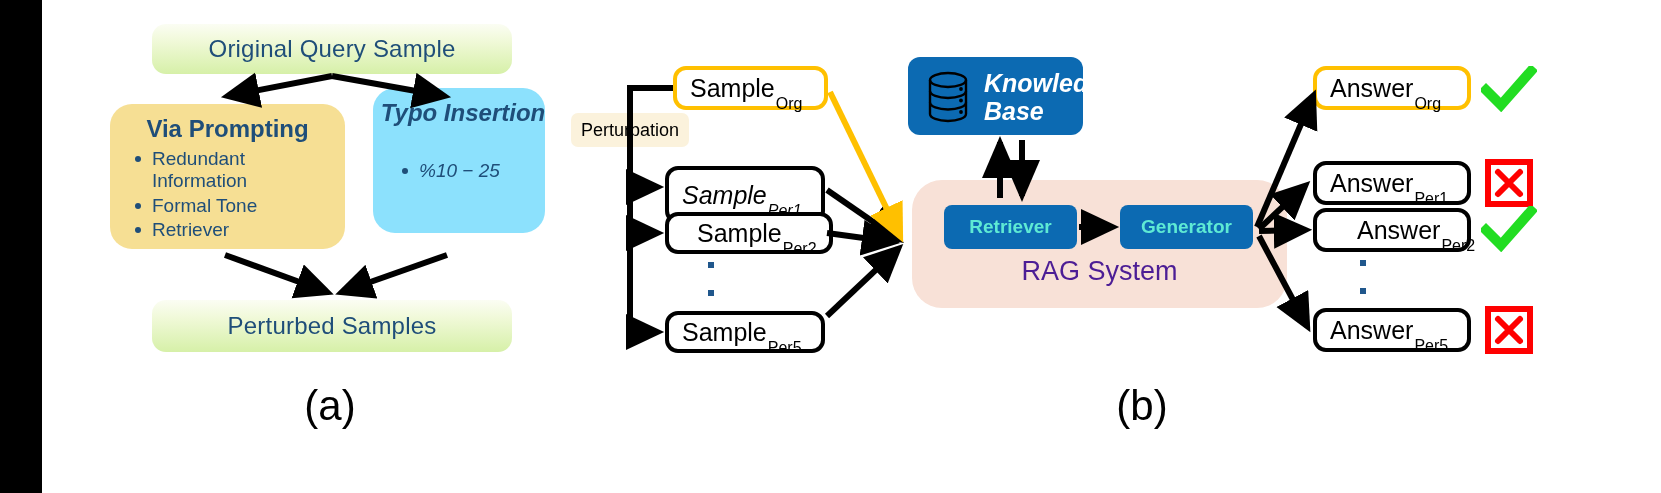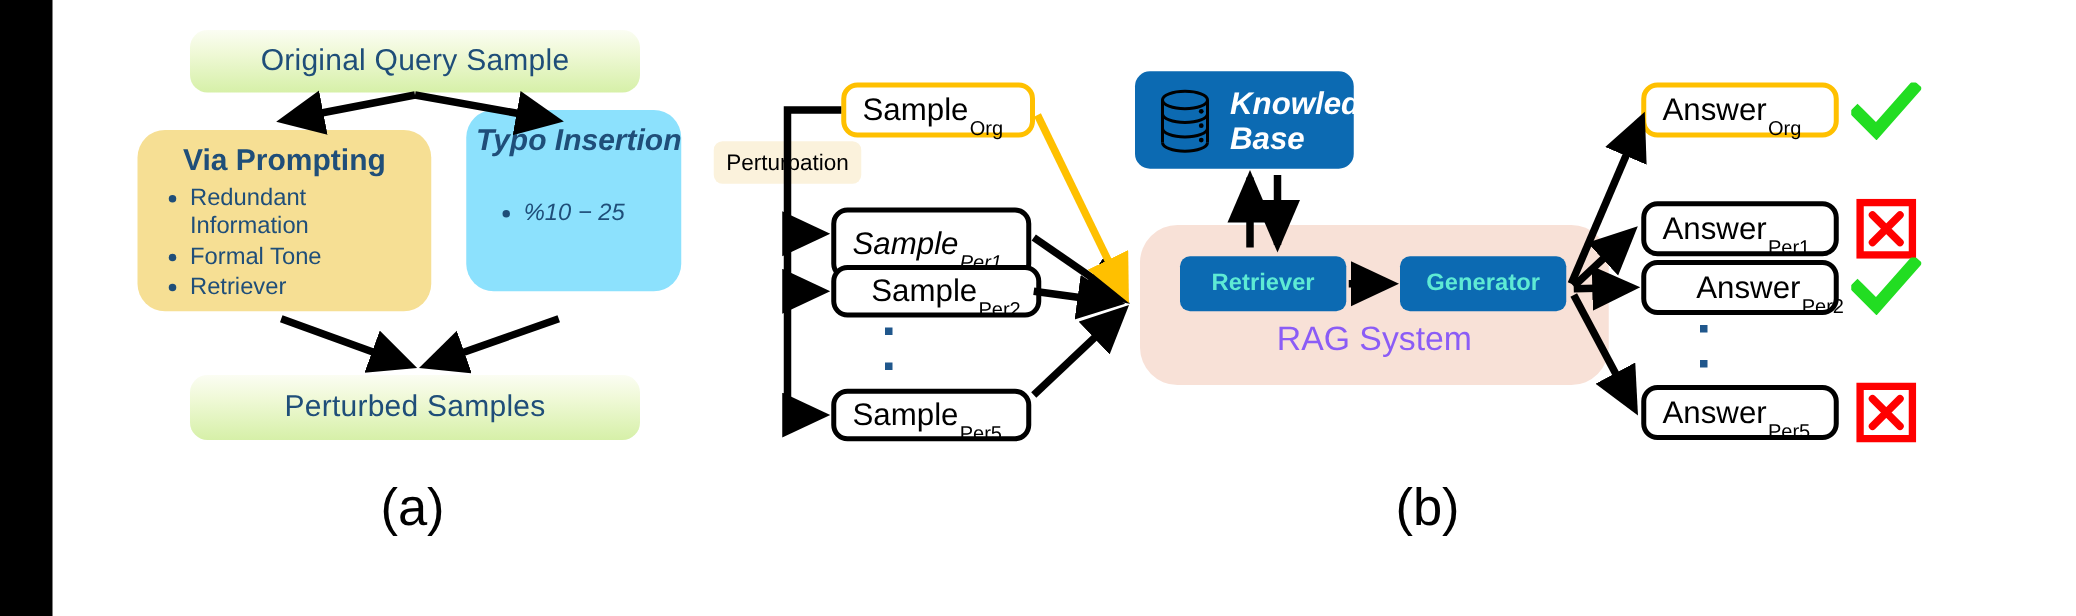--- a/index.html
+++ b/index.html
@@ -50,21 +50,21 @@
   .pillbox.orig{border-color:#FFC000;}
   .sub{font-size:16px;vertical-align:sub;line-height:0;position:relative;top:6px;padding-left:1px;}
 
   .perturb-label{
     background:#FBF2DC;border-radius:7px;color:#000;
     font-size:18px;display:flex;align-items:center;justify-content:center;
   }
 
   .ragbg{background:#F8E1D7;border-radius:30px;}
   .raglabel{
-    color:#8b5cf6;font-size:27px;text-align:center;
+    color:#4c1d95;font-size:27px;text-align:center;
   }
   .bluebox{
     background:#0C6AB2;border-radius:8px;color:#5eead4;
     display:flex;align-items:center;justify-content:center;
     font-weight:bold;font-size:19px;
   }
   .kbbox{
     background:#0C6AB2;border-radius:12px;color:#ffffff;
     font-weight:bold;font-size:25px;line-height:1.12;
   }

